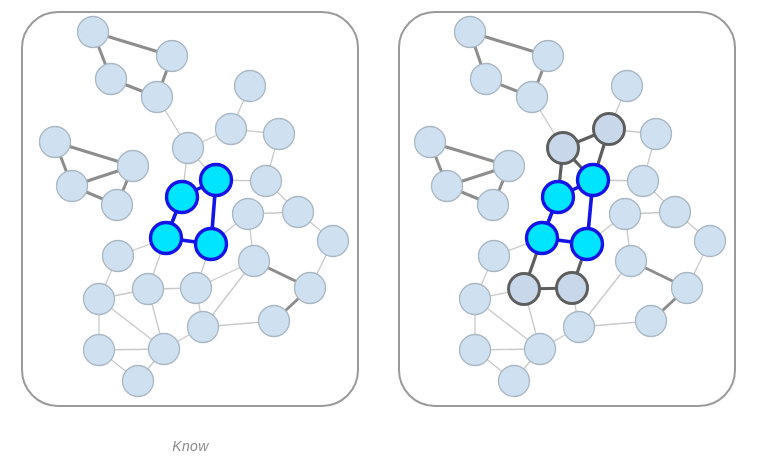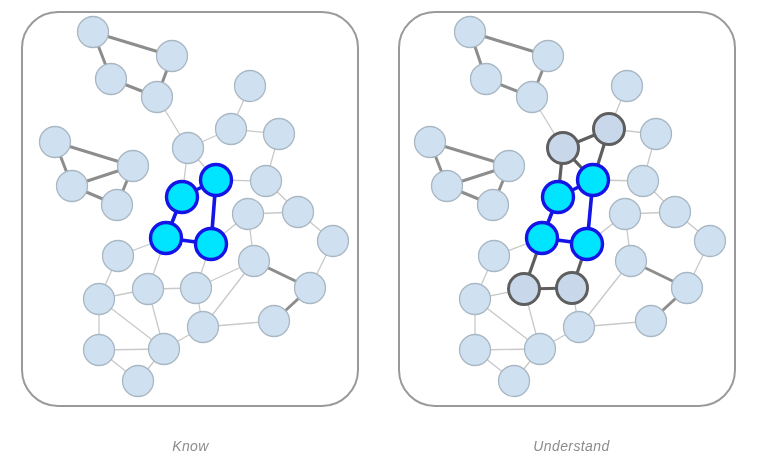--- a/index.html
+++ b/index.html
@@ -221,16 +221,15 @@
           <circle cx="182" cy="148" r="15.5" fill="#c8d8ea" stroke="#5e5e5e" stroke-width="3"></circle>
           <circle cx="228" cy="129" r="15.5" fill="#c8d8ea" stroke="#5e5e5e" stroke-width="3"></circle>
           <circle cx="143" cy="289" r="15.5" fill="#c8d8ea" stroke="#5e5e5e" stroke-width="3"></circle>
           <circle cx="191" cy="288" r="15.5" fill="#c8d8ea" stroke="#5e5e5e" stroke-width="3"></circle>
           <circle cx="212" cy="180" r="15.5" fill="#00e5ff" stroke="#1414e6" stroke-width="3.4"></circle>
           <circle cx="177" cy="197" r="15.5" fill="#00e5ff" stroke="#1414e6" stroke-width="3.4"></circle>
           <circle cx="161" cy="238" r="15.5" fill="#00e5ff" stroke="#1414e6" stroke-width="3.4"></circle>
           <circle cx="206" cy="244" r="15.5" fill="#00e5ff" stroke="#1414e6" stroke-width="3.4"></circle>
         </g>
     </svg>
-    <div class="caption">Understand</div>
   </div>
 
 </div>
 
 </body></html>

